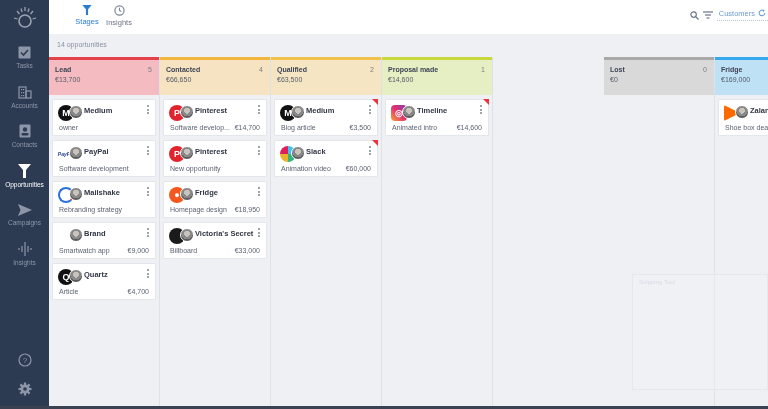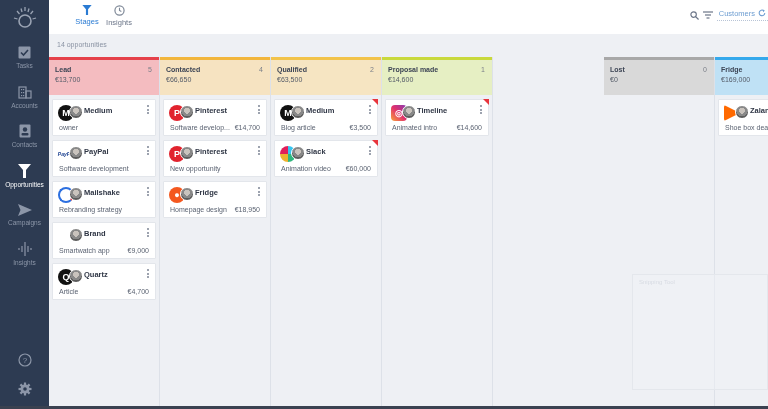--- a/index.html
+++ b/index.html
@@ -298,20 +298,34 @@
             </div>
           <div class="card-name">Fridge</div>
           <div class="card-menu">
               <i></i>
               <i></i>
               <i></i>
             </div>
           <div class="card-desc">Homepage design</div>
           <div class="card-amount">€18,950</div>
         </div>
+        <div class="card">
+          <div class="logos">
+              <div class="logo-main" style="background:#1a1a1a"></div>
+              <div class="avatar"></div>
+            </div>
+          <div class="card-name">Victoria's Secret</div>
+          <div class="card-menu">
+              <i></i>
+              <i></i>
+              <i></i>
+            </div>
+          <div class="card-desc">Billboard</div>
+          <div class="card-amount">€33,000</div>
+        </div>
       </div>
     </div>
 
     <div class="column" style="left:222px;width:111px">
       <div class="col-head" style="background:#f6e5c2;border-top-color:#f2c34a">
         <div class="col-title">Qualified</div>
         <div class="col-count">2</div>
         <div class="col-amount">€63,500</div>
       </div>
       <div class="cards">

